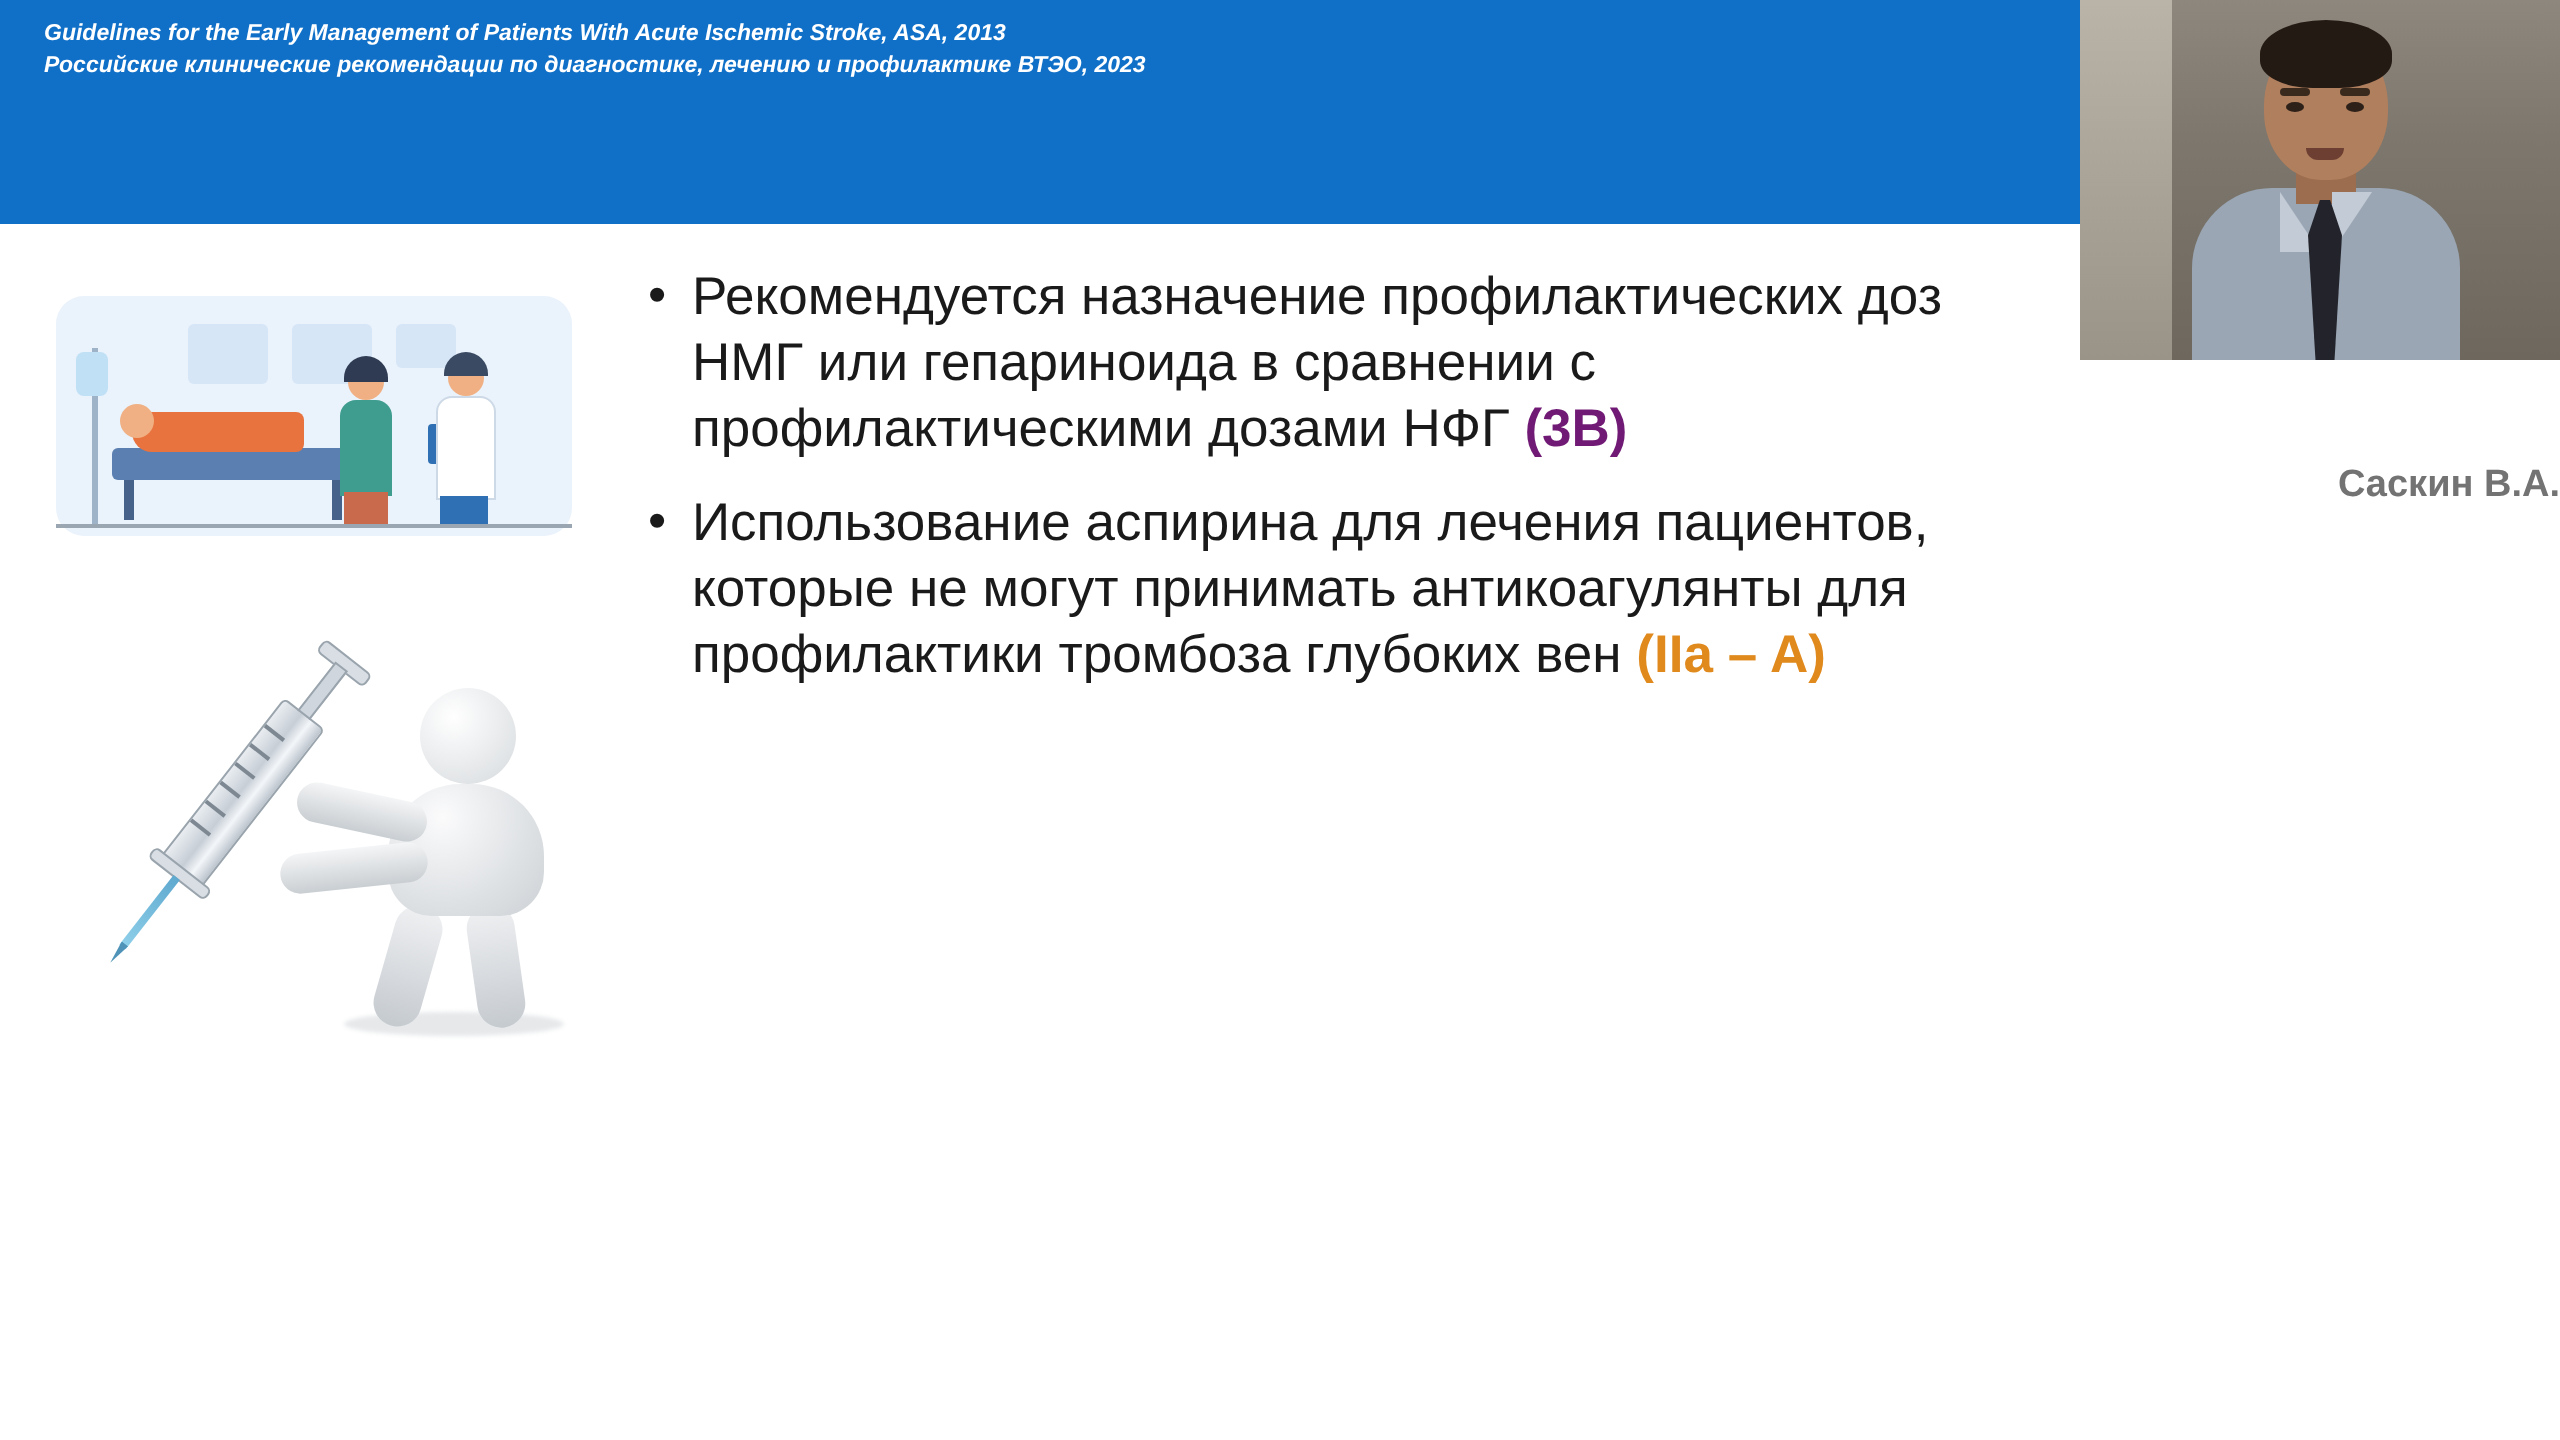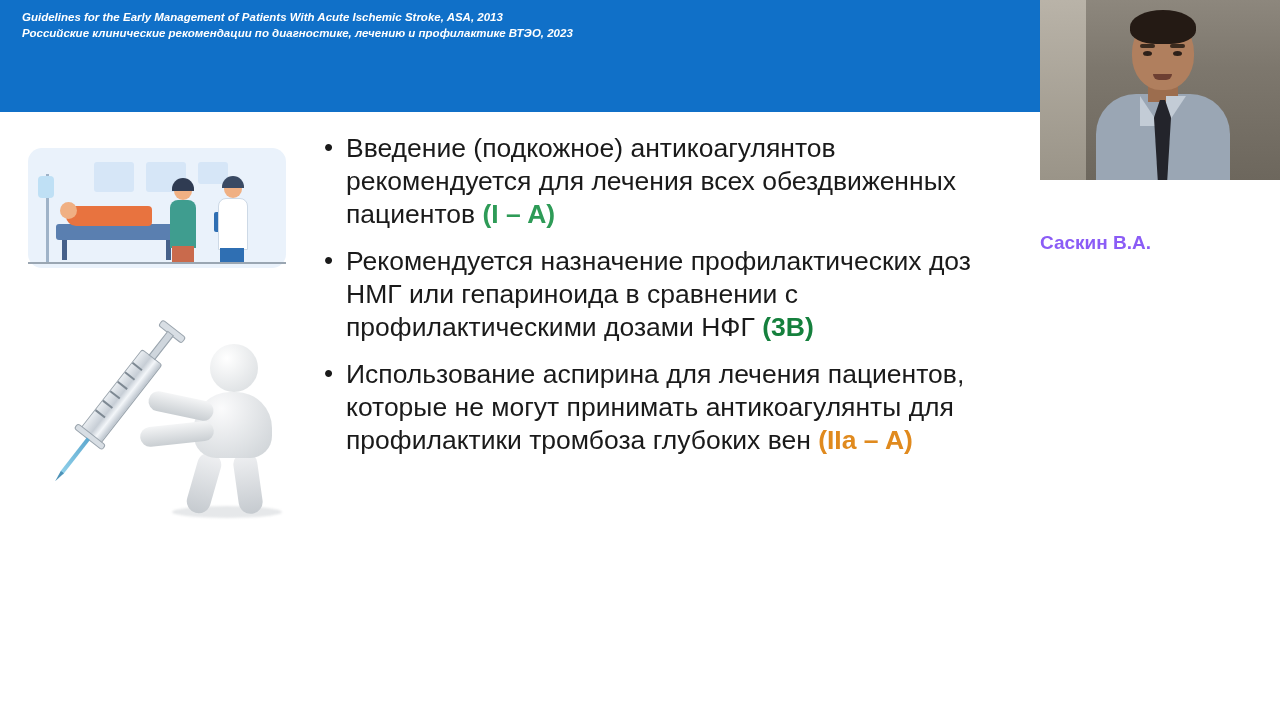--- a/index.html
+++ b/index.html
@@ -135,24 +135,24 @@
     position: absolute; left: 114px; top: 100px;
     width: 17px; height: 80px;
     background: #23242b;
     clip-path: polygon(35% 0,65% 0,100% 22%,78% 100%,22% 100%,0 22%);
   }
   #presenter-name {
     position: absolute;
     left: 0;
     top: 232px;
     width: 240px;
-    text-align: left;
+    text-align: right;
     font-size: 19px;
     font-weight: bold;
-    color: #8b5cf6;
+    color: #737373;
   }
 
   
   #illus-top {
     position: absolute;
     left: 22px; top: 140px;
     width: 270px; height: 150px;
     background: #ffffff;
     overflow: hidden;
   }
@@ -328,21 +328,21 @@
     left: 2px;
     top: -1px;
     font-size: 26px;
     color: #1a1a1a;
   }
   .grade {
     font-weight: bold;
     white-space: nowrap;
   }
   .grade-green { color: #2e9b57; }
-  .grade-gold  { color: #15803d; text-align: right; }
+  .grade-gold  { color: #701a75; text-align: right; }
   .grade-orange{ color: #e08a1e; }
 </style>
 </head>
 <body>
 
 <div id="slide">
 
   <div id="header">
     <div id="subtitles">
       <div class="subline">Guidelines for the Early Management of Patients With Acute Ischemic Stroke, ASA, 2013</div>
@@ -413,23 +413,20 @@
       <div class="ib-grad" style="top:88px;"></div>
       <div class="ib-grad" style="top:100px;"></div>
       <div id="ib-flange"></div>
       <div id="ib-needle"></div>
       <div id="ib-needle-tip"></div>
     </div>
   </div>
 
   <div id="bullets">
     <div class="bullet">
-      <span>Введение (подкожное) антикоагулянтов рекомендуется для лечения всех обездвиженных пациентов </span><span class="grade grade-green">(I – A)</span>
-    </div>
-    <div class="bullet">
       <span>Рекомендуется назначение профилактических доз  НМГ или гепариноида в сравнении с профилактическими дозами НФГ </span><span class="grade grade-gold">(3В)</span>
     </div>
     <div class="bullet">
       <span>Использование аспирина для лечения пациентов, которые не могут принимать антикоагулянты для профилактики тромбоза глубоких вен </span><span class="grade grade-orange">(IIa – A)</span>
     </div>
   </div>
 
 </div>
 
 </body></html>

